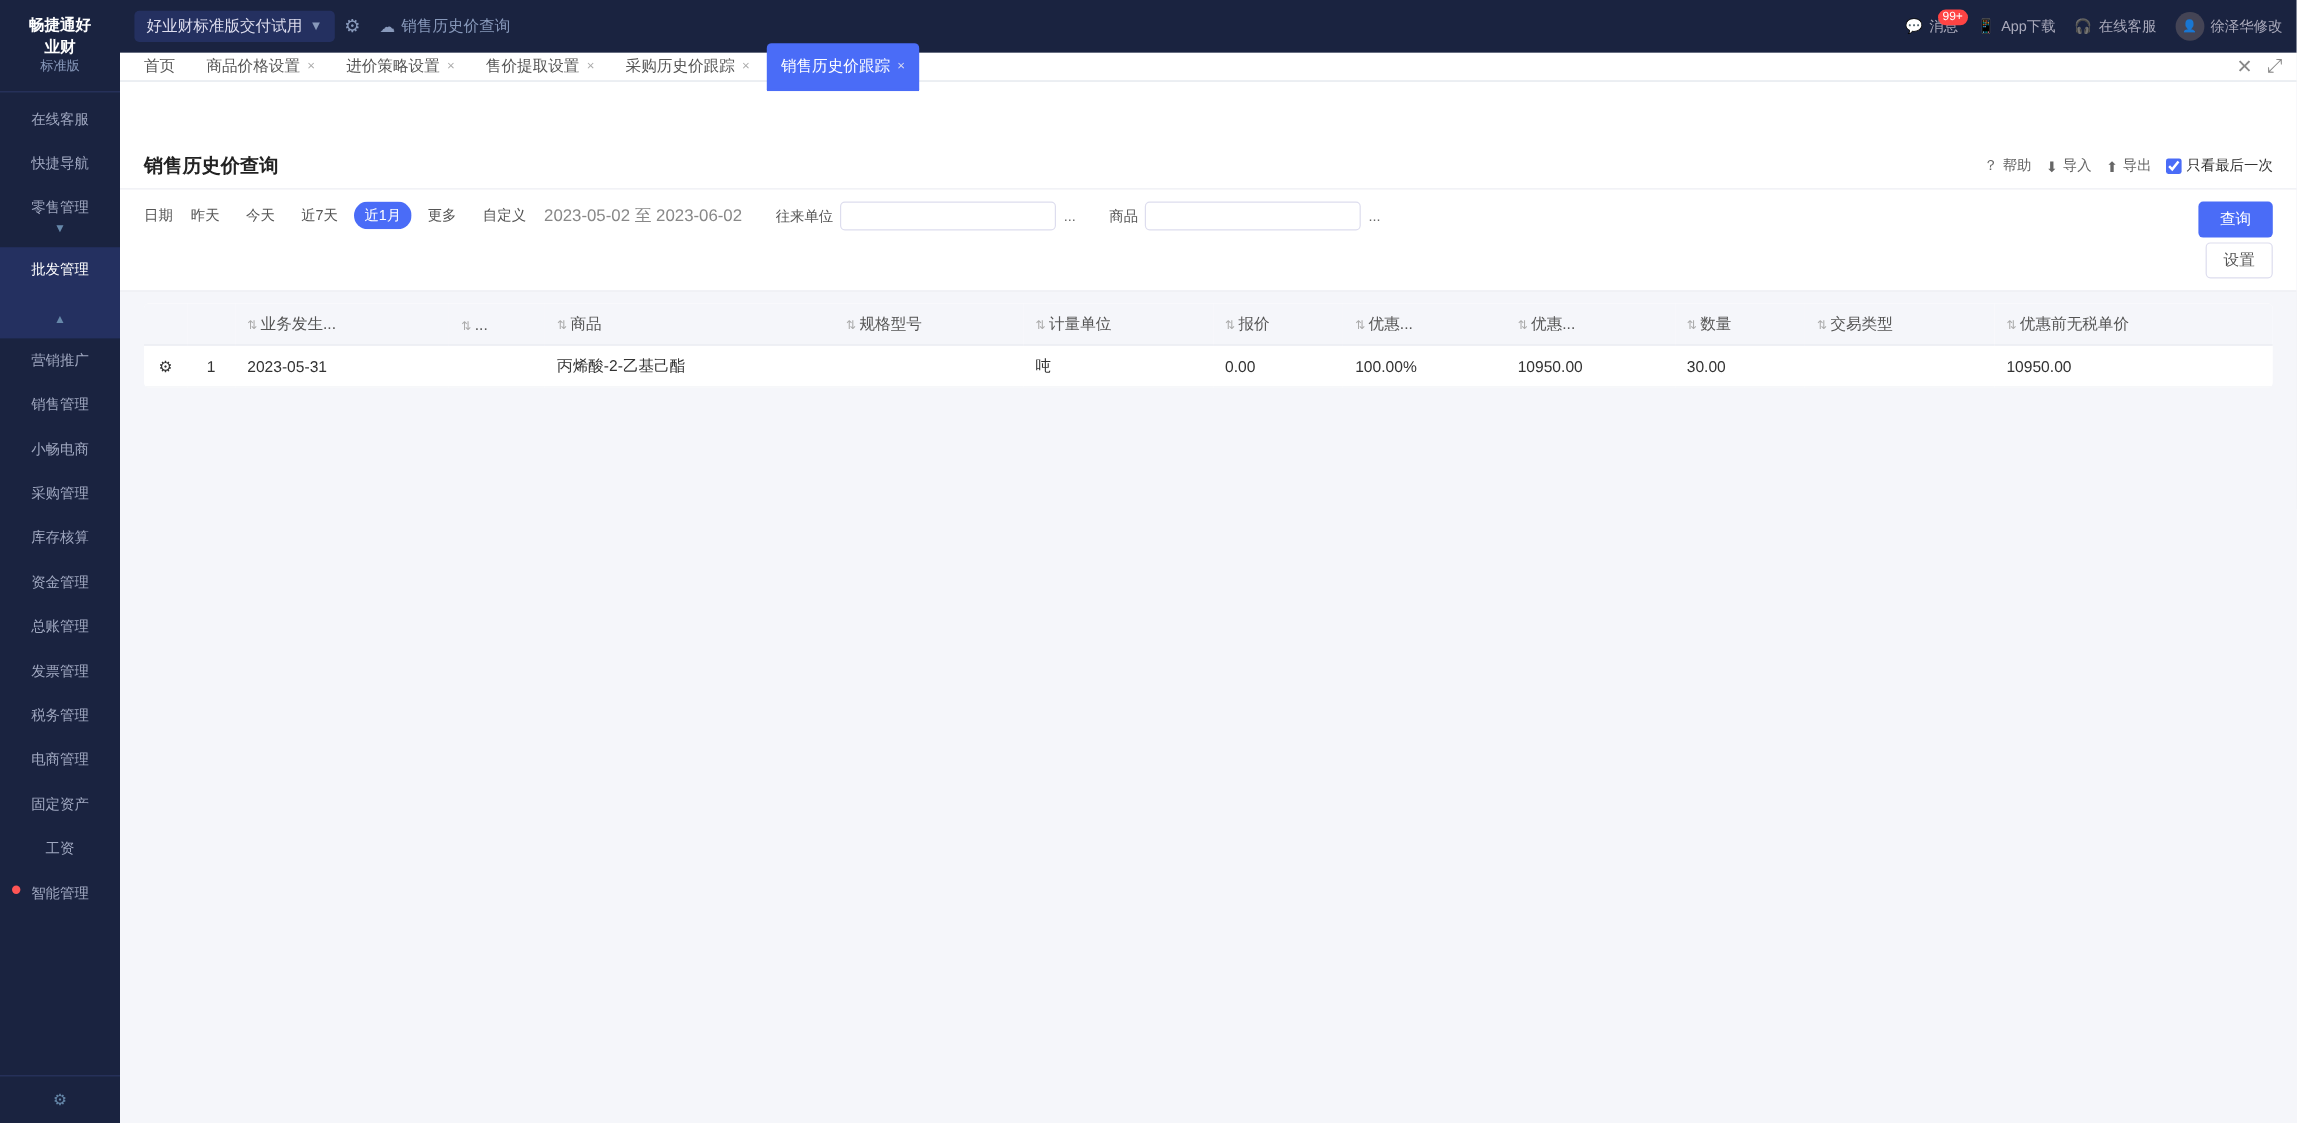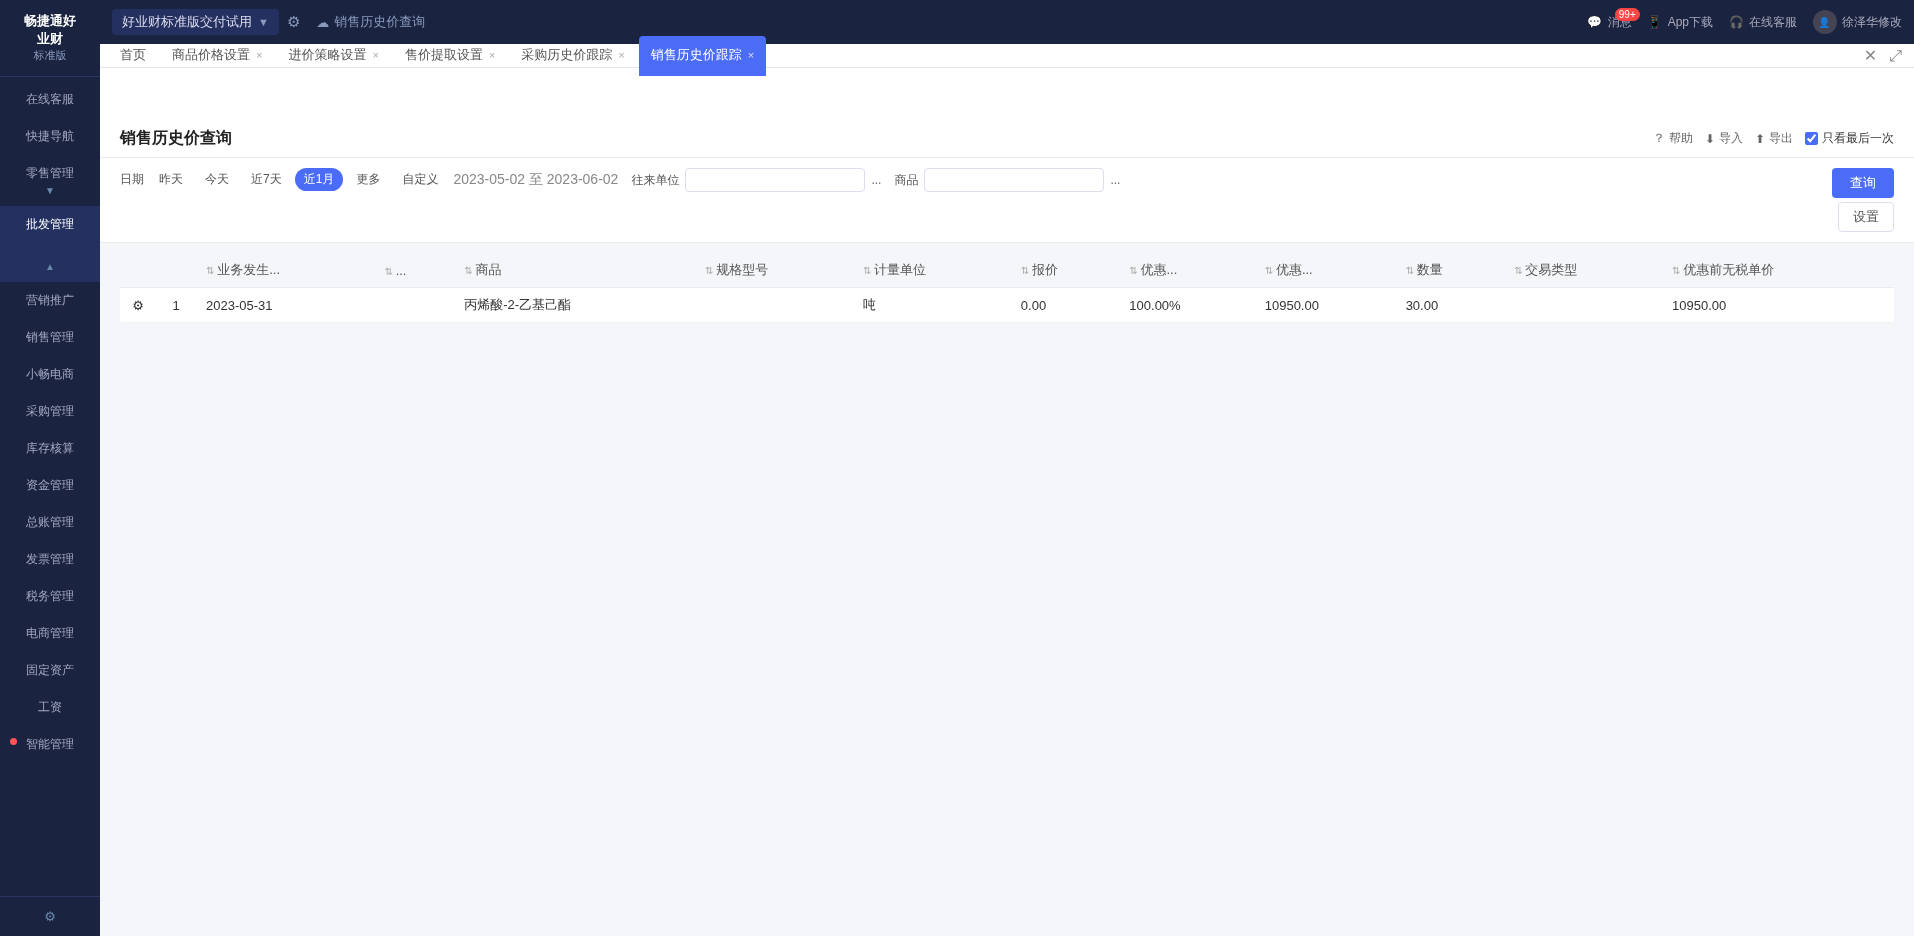--- a/index.html
+++ b/index.html
@@ -124,21 +124,21 @@
       margin-top: 48px;
     }
     .page-title { font-size: 16px; font-weight: bold; color: #222; }
     .page-actions { display: flex; align-items: center; gap: 12px; }
     .page-actions .action-link { display: flex; align-items: center; gap: 4px; font-size: 12px; color: #666; cursor: pointer; }
     .page-actions .checkbox-area { display: flex; align-items: center; gap: 4px; font-size: 12px; color: #333; }
     .page-actions .checkbox-area input { accent-color: #4a6cf7; }
 
     
     .filter-row {
-      display: flex; align-items: flex-start; gap: 13px; padding: 10px 20px;
+      display: flex; align-items: flex-start; gap: 28px; padding: 10px 20px;
       background: #fff; flex-shrink: 0; border-bottom: 1px solid #e8eaf0;
     }
     .filter-group { display: flex; align-items: center; gap: 6px; flex-wrap: wrap; }
     .filter-label { font-size: 12px; color: #555; white-space: nowrap; }
     .date-filter-pills { display: flex; align-items: center; gap: 4px; }
     .pill {
       padding: 2px 8px; border-radius: 12px; font-size: 12px; cursor: pointer;
       color: #555; border: 1px solid transparent;
     }
     .pill.active { background: #4a6cf7; color: #fff; border-radius: 12px; }

